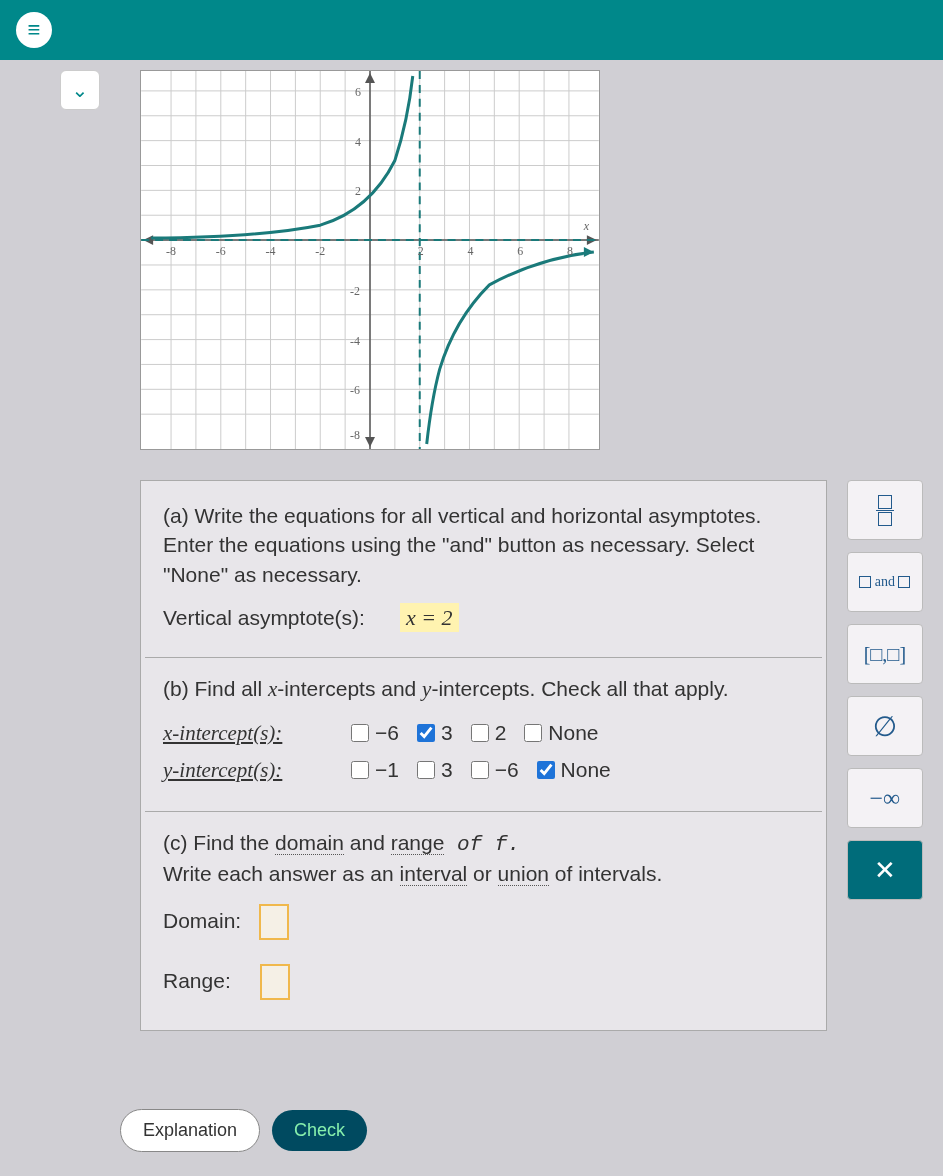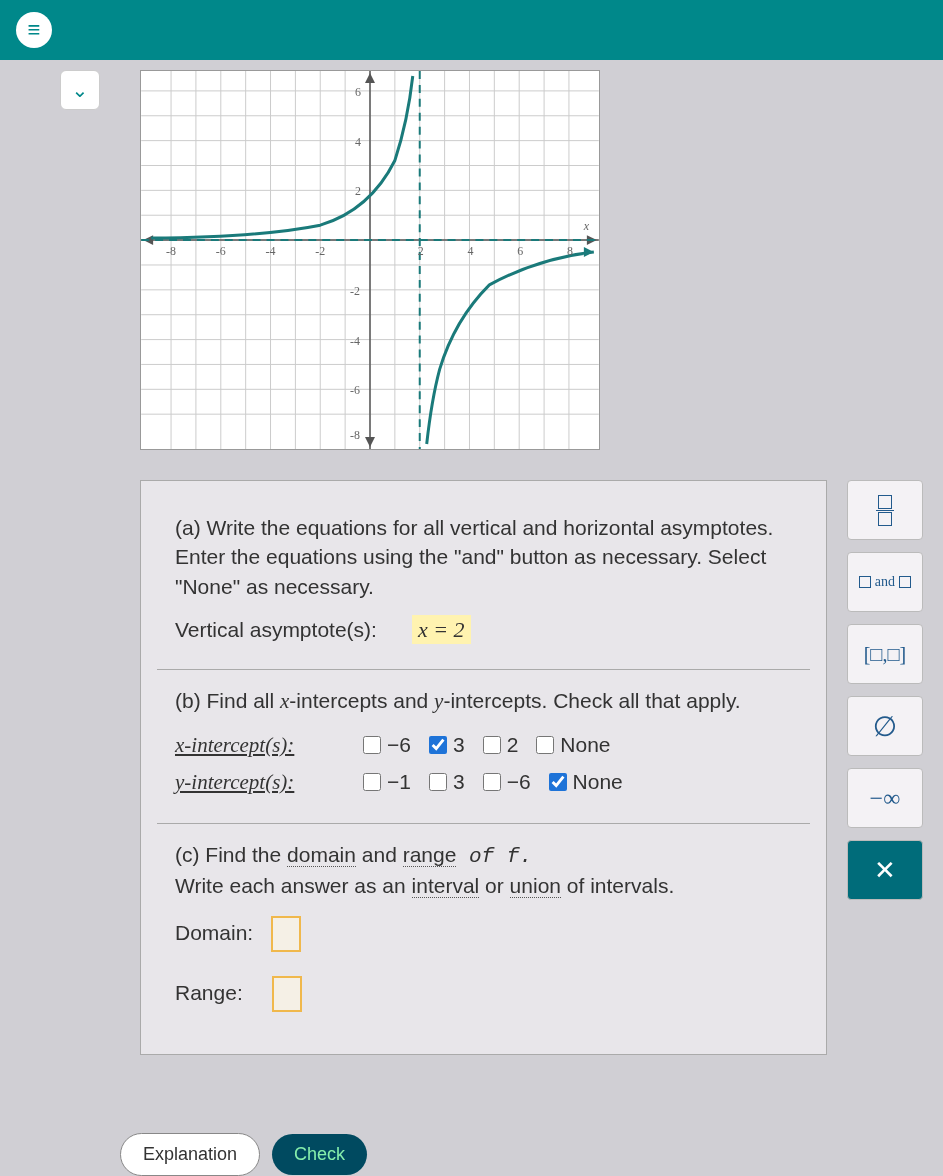--- a/index.html
+++ b/index.html
@@ -62,21 +62,21 @@
   border: 1px solid #999;
   width: 460px;
   height: 380px;
   position: relative;
   margin-bottom: 30px;
 }
 .graph-svg { width: 100%; height: 100%; }
 .question-box {
   background: #e8e6ea;
   border: 1px solid #aaa;
-  padding: 16px;
+  padding: 4px;
   width: 720px;
   display: inline-block;
   vertical-align: top;
 }
 .section {
   border-bottom: 1px solid #aaa;
   padding: 16px 18px;
 }
 .section:last-of-type { border-bottom: none; }
 .section-text {
@@ -137,21 +137,21 @@
   display:flex;
   align-items:center;
   justify-content:center;
   font-size: 20px;
   color: #225a8c;
   font-family: 'Times New Roman', serif;
 }
 .tool.dark { background:#006c7a; color:#fff; font-size:26px; font-family: Arial,sans-serif;}
 .bottom-bar {
   position: absolute;
-  bottom: 0;
+  bottom: 24px;
   left: 120px;
   display: flex;
   gap: 12px;
   align-items: center;
 }
 .btn {
   padding: 10px 22px;
   border-radius: 22px;
   font-size: 18px;
   cursor: pointer;

